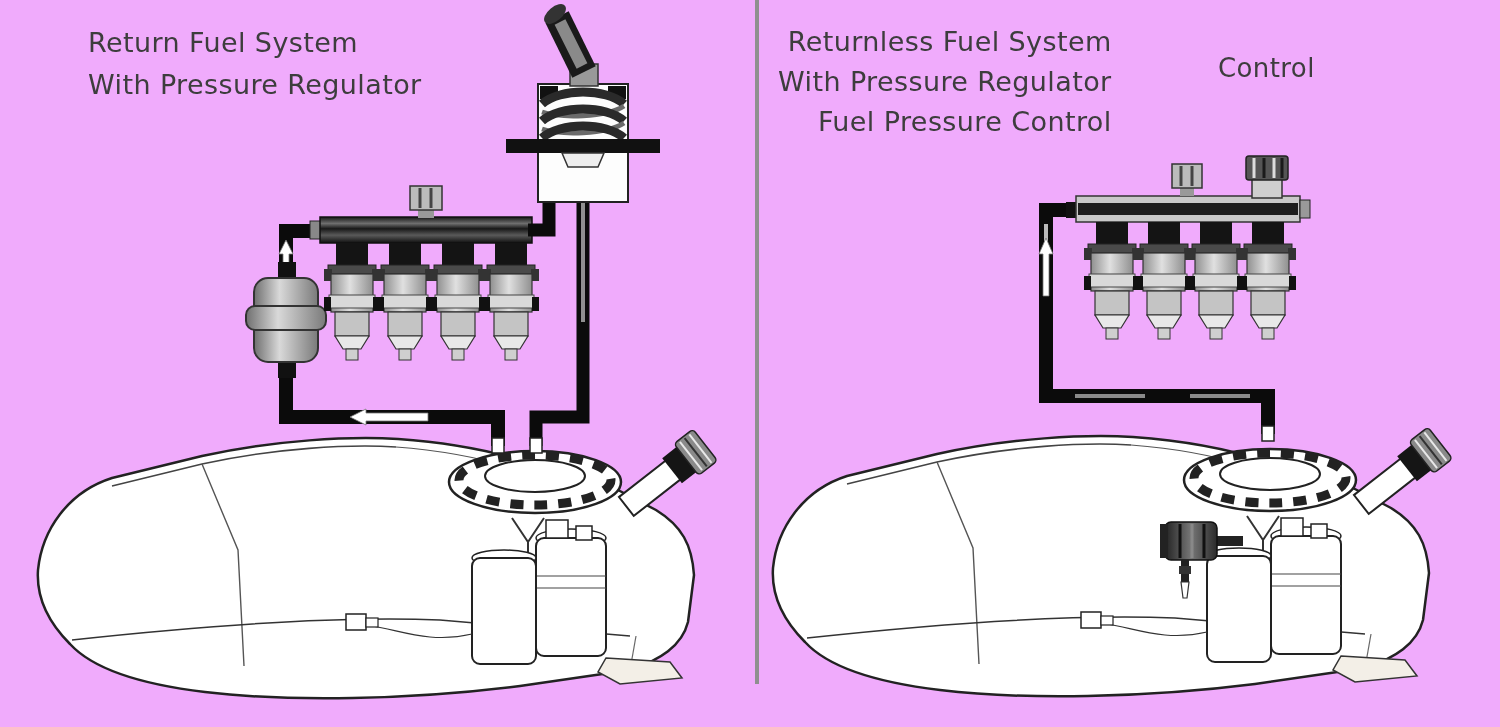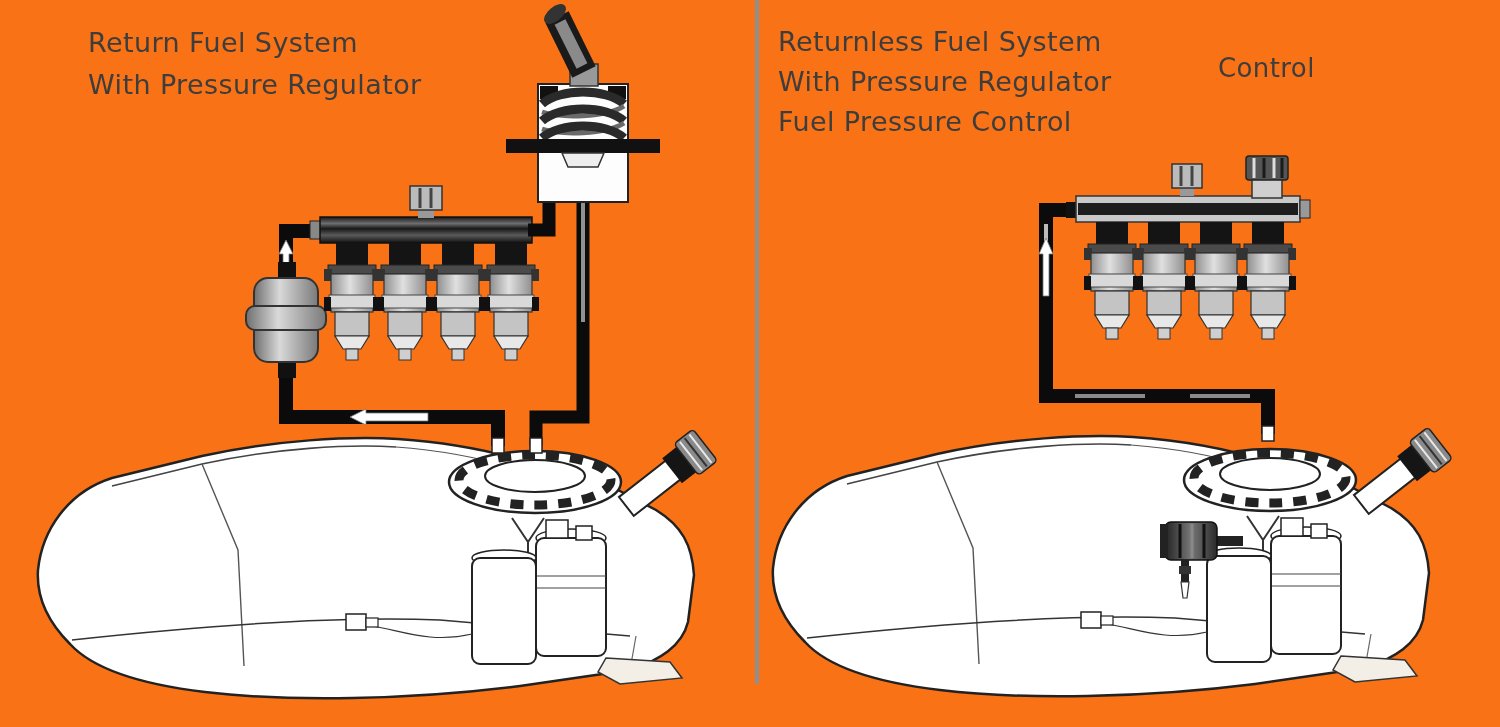--- a/index.html
+++ b/index.html
@@ -1,24 +1,24 @@
 <!DOCTYPE html>
 <html><head>
 <meta charset="utf-8">
 <style>
   html,body{margin:0;padding:0;background:#ffffff;}
-  .canvas{position:relative;width:1500px;height:727px;background:#f97316;overflow:hidden;
+  .canvas{position:relative;width:1500px;height:727px;background:#f0abfc;overflow:hidden;
           font-family:"DejaVu Sans",sans-serif;}
   .diagram-svg{position:absolute;left:0;top:0;}
   .divider{position:absolute;left:755px;top:0;width:4px;height:684px;background:#8f8f8f;}
   .title{position:absolute;color:#3d3d3d;font-size:27px;line-height:42px;white-space:nowrap;
          letter-spacing:0.4px;}
   .title span{display:block;}
   .title-left{left:88px;top:22px;}
-  .title-right{left:778px;top:22px;line-height:40px;}
+  .title-right{left:778px;top:22px;line-height:40px;text-align:right;}
   .sensor-label{position:absolute;left:1218px;top:48px;color:#3d3d3d;font-size:26px;
                 line-height:40px;white-space:nowrap;letter-spacing:0.4px;}
   .sensor-label span{display:block;}
 </style>
 </head>
 <body>
 
 <div class="canvas">
 
   <svg class="diagram-svg" width="1500" height="727" viewBox="0 0 1500 727" xmlns="http://www.w3.org/2000/svg">

